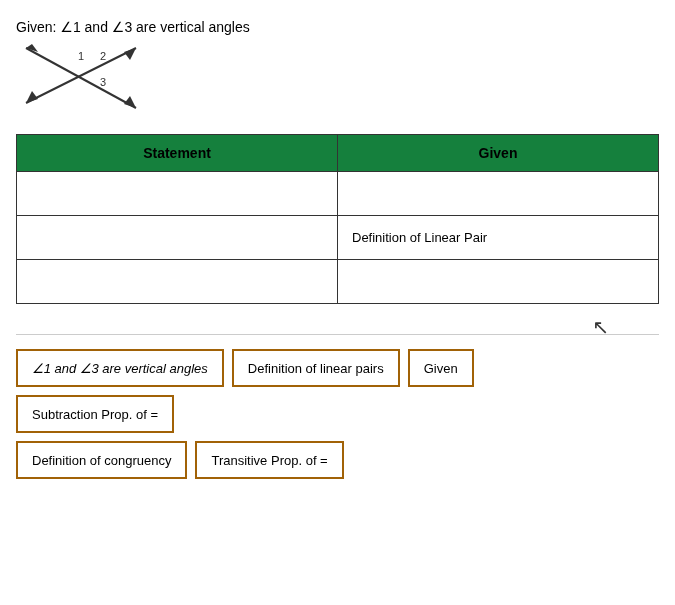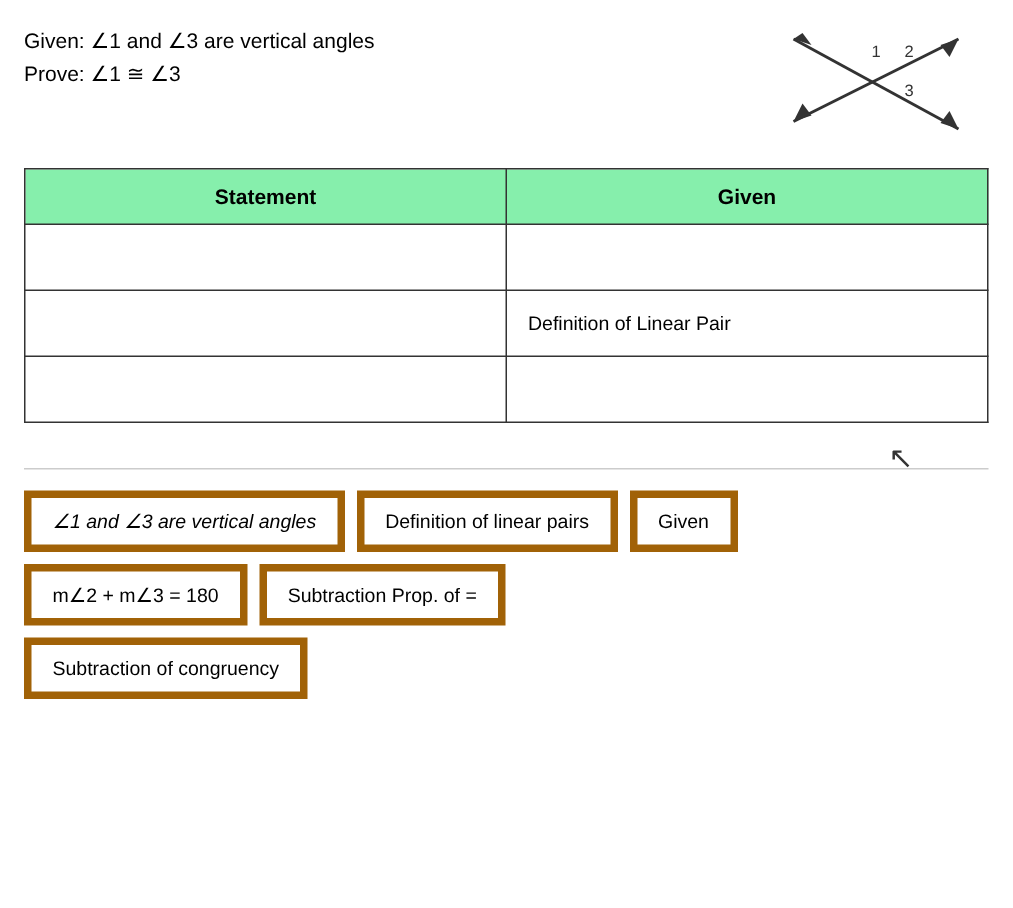--- a/index.html
+++ b/index.html
@@ -11,20 +11,21 @@
       padding: 16px;
       font-size: 14px;
     }
 
     
     .top-section {
       display: flex;
       justify-content: space-between;
       align-items: flex-start;
       margin-bottom: 16px;
+      flex-direction: column;
     }
     .given-text {
       font-size: 14px;
       line-height: 1.6;
     }
 
     
     .diagram {
       width: 130px;
       height: 80px;
@@ -39,21 +40,21 @@
       margin-bottom: 30px;
     }
     .proof-table th, .proof-table td {
       border: 1px solid #333;
       padding: 10px 14px;
       vertical-align: middle;
     }
     .proof-table th {
       text-align: center;
       font-weight: bold;
-      background: #86efac;
+      background: #15803d;
       font-size: 14px;
     }
     .proof-table td {
       font-size: 13px;
       height: 44px;
     }
     .proof-table .statement-col { width: 50%; }
     .proof-table .reason-col { width: 50%; }
     .reason-text { font-weight: normal; }
 
@@ -65,21 +66,21 @@
       position: relative;
     }
     .tiles-row {
       display: flex;
       gap: 8px;
       margin-bottom: 8px;
       align-items: stretch;
       flex-wrap: wrap;
     }
     .tile {
-      border: 5px solid #a16207;
+      border: 2px solid #a16207;
       padding: 8px 14px;
       font-size: 13px;
       background: #fff;
       cursor: pointer;
       display: flex;
       align-items: center;
       justify-content: center;
       text-align: center;
       min-height: 38px;
     }
@@ -91,21 +92,20 @@
       font-size: 20px;
       color: #333;
     }
   </style>
 </head>
 <body>
 
 <div class="top-section">
   <div class="given-text">
     <div>Given: ∠1 and ∠3 are vertical angles</div>
-    <div>Prove: ∠1 ≅ ∠3</div>
   </div>
   <div class="diagram">
     
     <svg width="130" height="80" viewBox="0 0 130 80">
 
       <line x1="10" y1="65" x2="120" y2="10" stroke="#333" stroke-width="2"></line>
 
       <polygon points="120,10 108,14 114,22" fill="#333"></polygon>
 
       <polygon points="10,65 22,61 16,53" fill="#333"></polygon>
@@ -162,24 +162,24 @@
     </div>
     <div class="tile">
       <span>Definition of linear pairs</span>
     </div>
     <div class="tile">
       <span>Given</span>
     </div>
   </div>
   <div class="tiles-row">
     <div class="tile">
-      <span>m∠2 + m∠3 = 180</span>
-    </div>
-    <div class="tile">
       <span>Subtraction Prop. of =</span>
     </div>
   </div>
   <div class="tiles-row">
     <div class="tile">
-      <span>Subtraction of congruency</span>
+      <span>Definition of congruency</span>
+    </div>
+    <div class="tile">
+      <span>Transitive Prop. of =</span>
     </div>
   </div>
 </div>
 
 </body></html>

